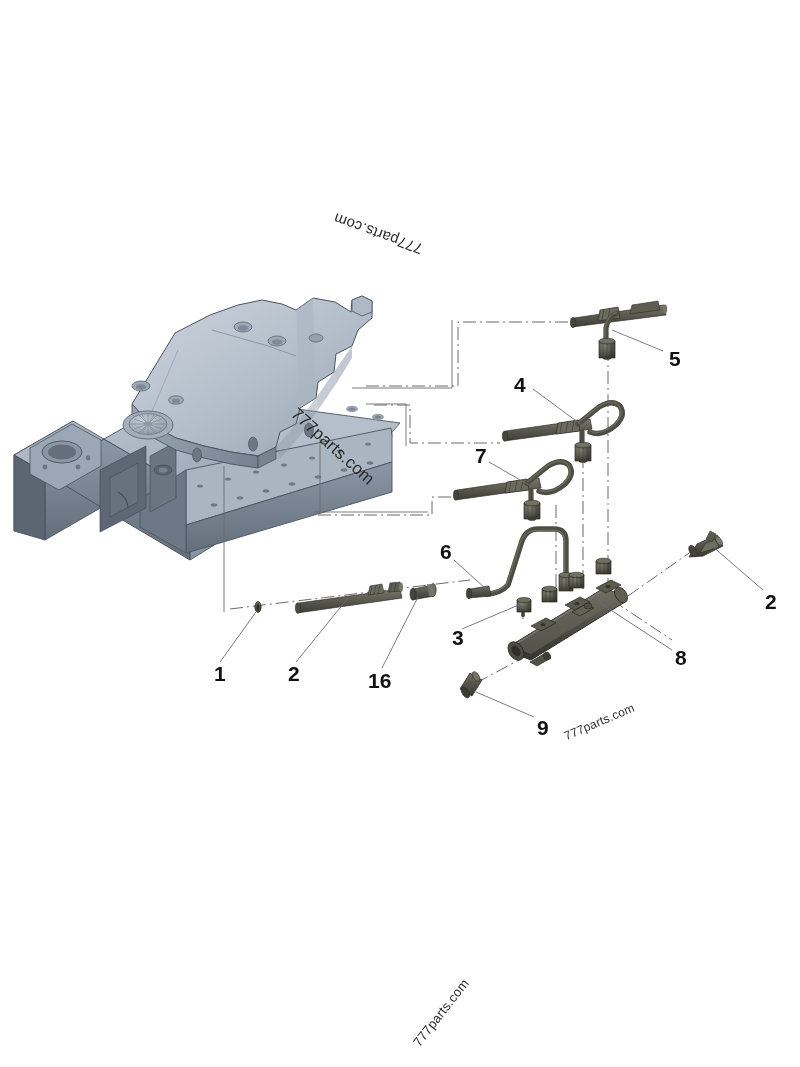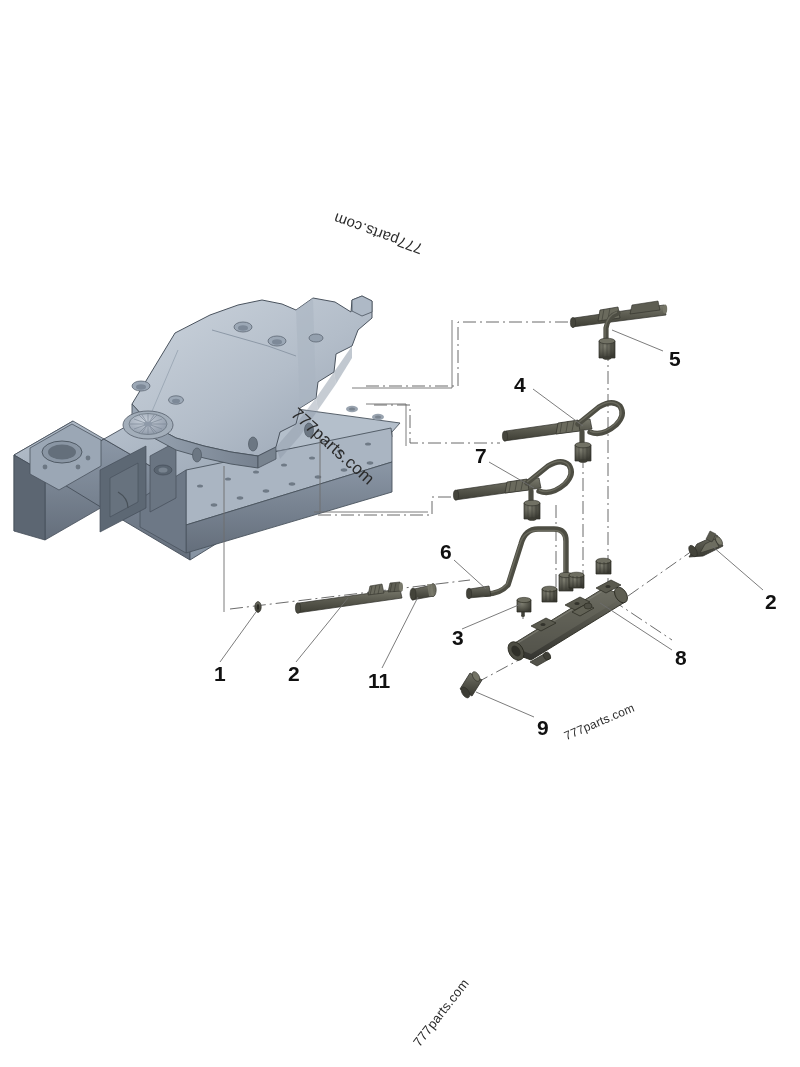--- a/index.html
+++ b/index.html
@@ -448,20 +448,20 @@
   <div class="callout" style="left:214px;top:663px;">1</div>
   <div class="callout" style="left:288px;top:663px;">2</div>
   <div class="callout" style="left:452px;top:627px;">3</div>
   <div class="callout" style="left:514px;top:374px;">4</div>
   <div class="callout" style="left:669px;top:348px;">5</div>
   <div class="callout" style="left:440px;top:541px;">6</div>
   <div class="callout" style="left:475px;top:445px;">7</div>
   <div class="callout" style="left:675px;top:647px;">8</div>
   <div class="callout" style="left:537px;top:717px;">9</div>
   <div class="callout" style="left:765px;top:591px;">2</div>
-  <div class="callout" style="left:368px;top:670px;">11</div>
+  <div class="callout" style="left:368px;top:670px;">16</div>
 
   <div class="wm wm-a" style="left:419px;top:258px;transform:rotate(200deg);">777parts.com</div>
   <div class="wm wm-b" style="left:300px;top:404px;transform:rotate(42deg);">777parts.com</div>
   <div class="wm wm-c" style="left:562px;top:730px;transform:rotate(-23deg);">777parts.com</div>
   <div class="wm wm-d" style="left:410px;top:1040px;transform:rotate(-52deg);">777parts.com</div>
 
 </div>
 
 </body></html>

